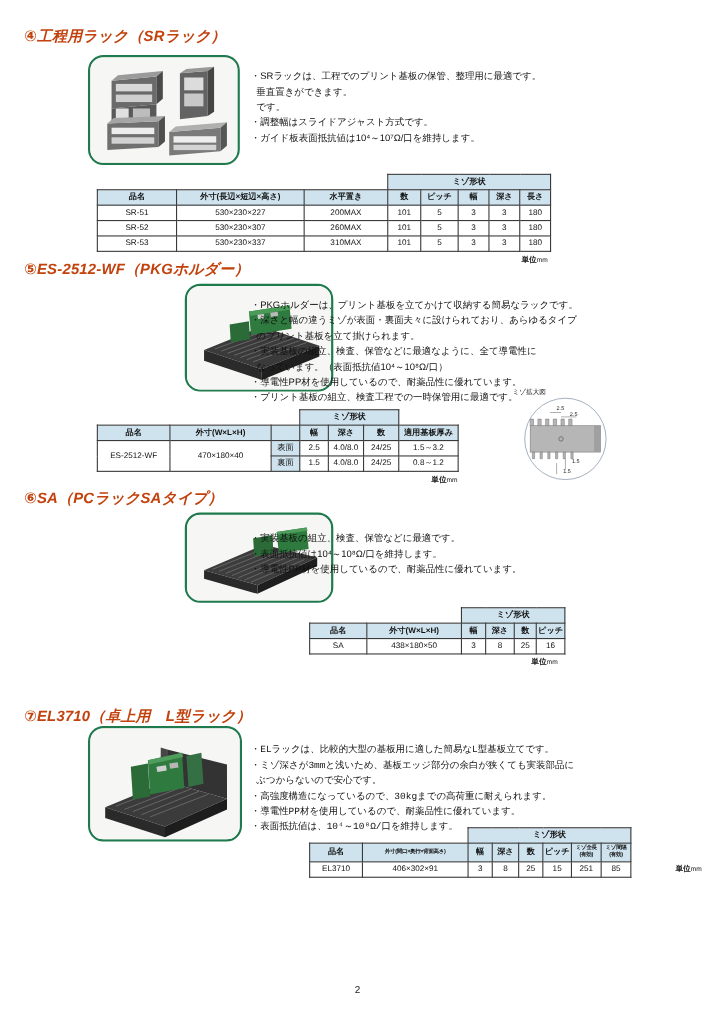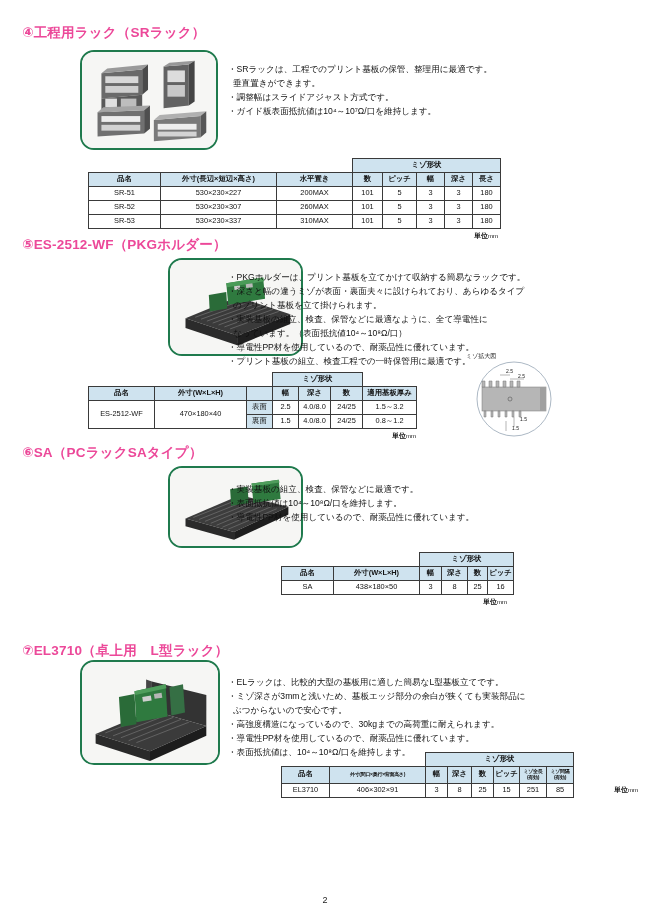--- a/index.html
+++ b/index.html
@@ -13,22 +13,23 @@
     position: relative;
     overflow: hidden;
   }
   .page { position: relative; width: 650px; height: 919px; }
 
   
   .sec-head {
     font-size: 13.5px;
     font-weight: bold;
     letter-spacing: 0.2px;
-    color: #ec4899;
+    color: #c2410c;
     white-space: nowrap;
+    font-style: italic;
   }
 
   
   .photo-frame {
     border: 2px solid #1f7a4d;
     border-radius: 14px;
     background: #f7f7f5;
     overflow: hidden;
     position: relative;
   }
@@ -130,20 +131,21 @@
         <polygon points="122,66 128,61 128,83 122,88" fill="#565656"></polygon>
         <rect x="78" y="74" width="40" height="6" fill="#eeeeee"></rect>
         <rect x="78" y="82" width="40" height="5" fill="#d4d4d4"></rect>
       </g>
     </svg>
   </div>
 
   <div class="abs bullets" style="left:228px; top:63px; width:410px;">
     <div class="b">・SRラックは、工程でのプリント基板の保管、整理用に最適です。</div>
     <div class="cont">垂直置きができます。</div>
+    <div class="cont">です。</div>
     <div class="b">・調整幅はスライドアジャスト方式です。</div>
     <div class="b">・ガイド板表面抵抗値は10⁴～10⁷Ω/口を維持します。</div>
   </div>
 
   <div class="abs" style="left:88px; top:158px;">
     <table class="spec" style="width:410px;">
       <colgroup>
         <col style="width:72px">
           <col style="width:116px">
           <col style="width:76px">
@@ -423,21 +425,21 @@
 
       <polygon points="54,30 86,23 88,56 56,62" fill="#2f7a3f"></polygon>
       <polygon points="54,30 86,23 87,27 55,34" fill="#4f9d5c"></polygon>
       <rect x="62" y="36" width="9" height="5" fill="#cfcfcf" transform="rotate(-9 62 36)"></rect>
       <rect x="74" y="33" width="8" height="5" fill="#b6b6b6" transform="rotate(-9 74 33)"></rect>
       <polygon points="38,36 54,33 56,64 40,67" fill="#2a6b38"></polygon>
       <polygon points="90,26 104,23 106,52 92,55" fill="#356f44"></polygon>
     </svg>
   </div>
 
-  <div class="abs bullets" style="left:228px; top:676px; width:410px;">
+  <div class="abs bullets" style="left:228px; top:676px; width:410px;font-family:Liberation Mono, monospace;">
     <div class="b">・ELラックは、比較的大型の基板用に適した簡易なL型基板立てです。</div>
     <div class="b">・ミゾ深さが3mmと浅いため、基板エッジ部分の余白が狭くても実装部品に</div>
     <div class="cont">ぶつからないので安心です。</div>
     <div class="b">・高強度構造になっているので、30kgまでの高荷重に耐えられます。</div>
     <div class="b">・導電性PP材を使用しているので、耐薬品性に優れています。</div>
     <div class="b">・表面抵抗値は、10⁴～10⁸Ω/口を維持します。</div>
   </div>
 
   <div class="abs" style="left:281px; top:752px;">
     <table class="spec" style="width:292px;">

